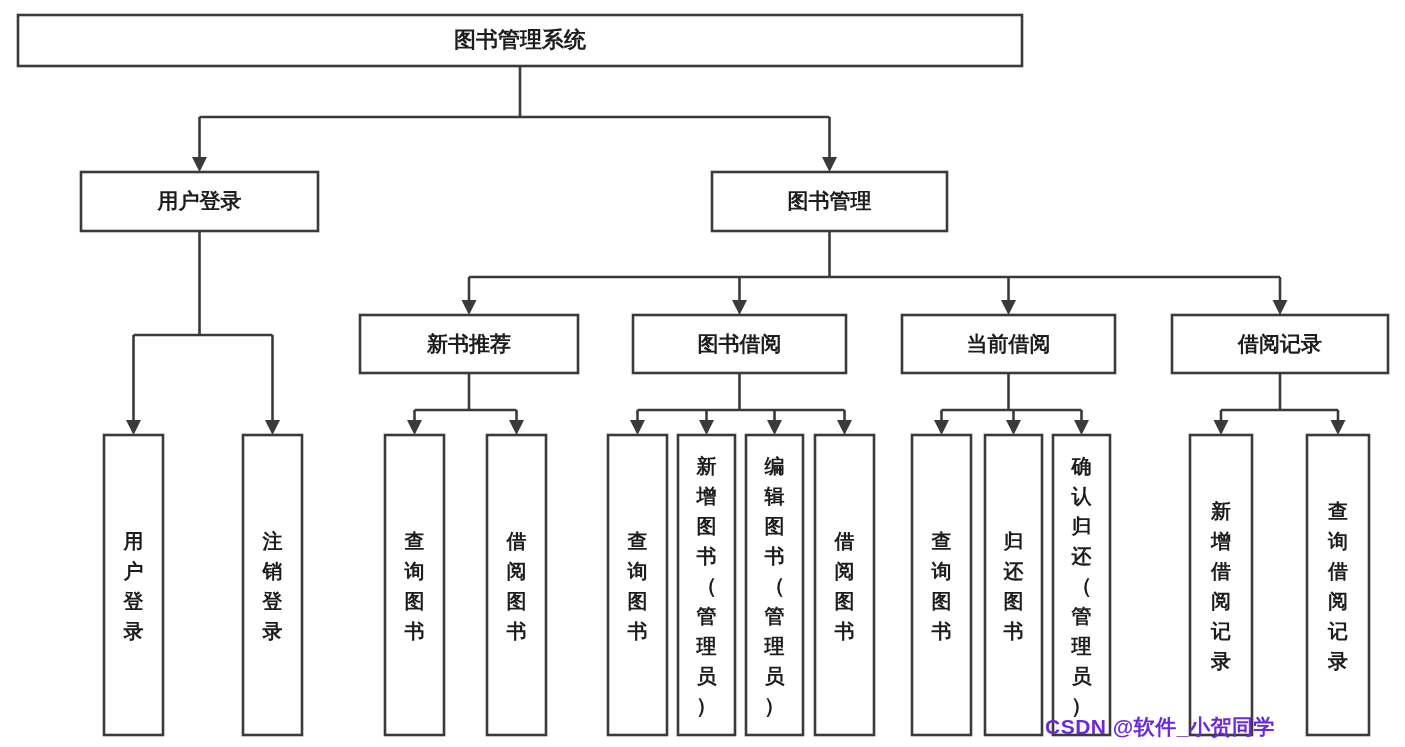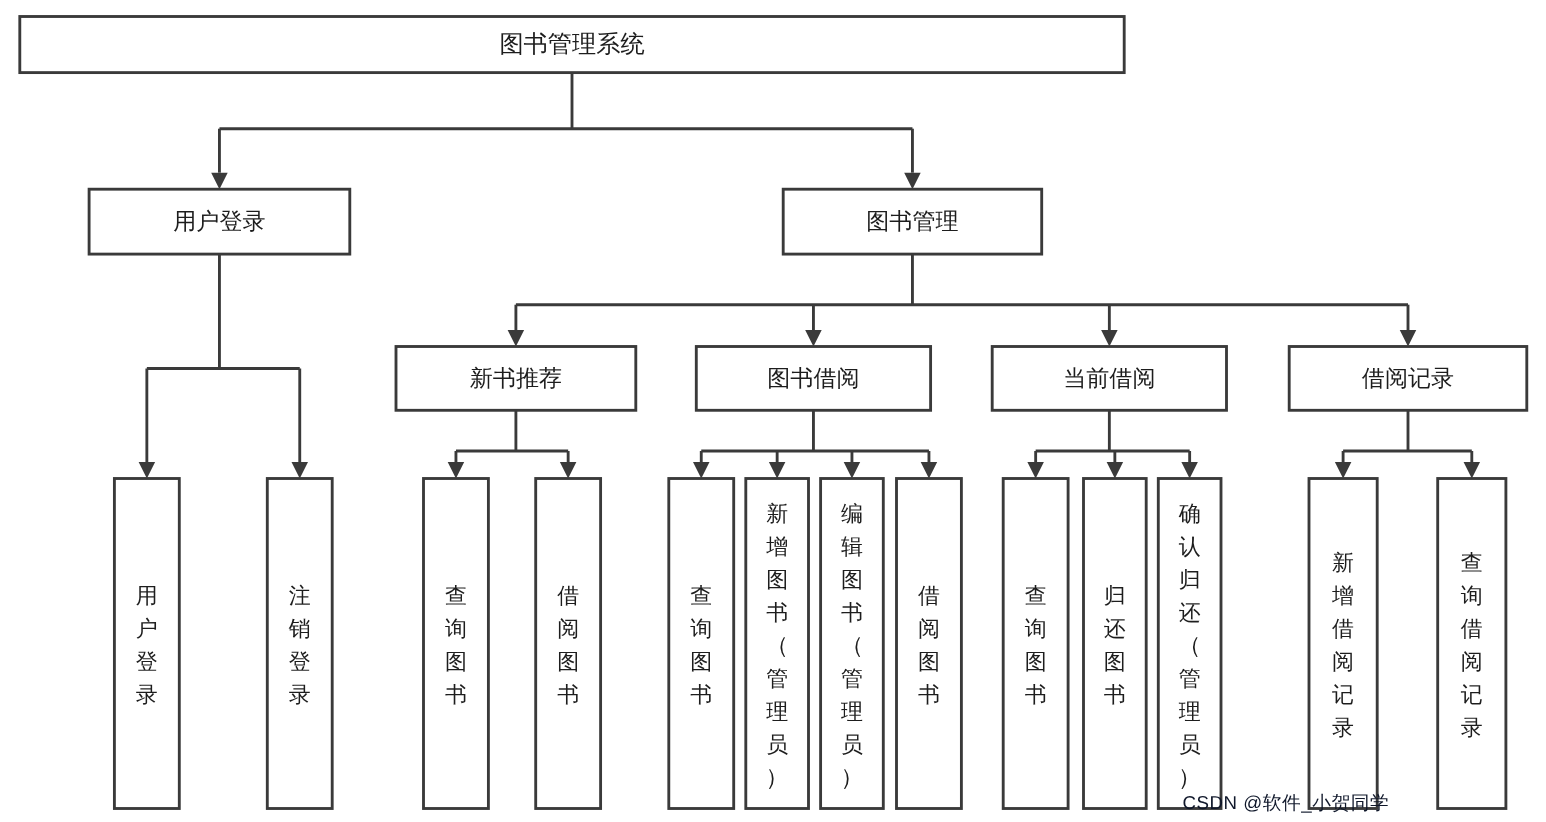--- a/index.html
+++ b/index.html
@@ -13,20 +13,21 @@
     font-family: "Liberation Sans", "DejaVu Sans", sans-serif;
     overflow: hidden;
     position: relative;
   }
   #diagram-root {
     position: absolute;
     left: 0;
     top: 0;
     width: 1289px;
     height: 747px;
+    font-weight: bold;
   }
   svg.diagram {
     display: block;
     width: 1405px;
     height: 747px;
   }
   .node-box {
     fill: #ffffff;
     stroke: #3a3a3a;
     stroke-width: 2.6;
@@ -56,25 +57,25 @@
     stroke: none;
   }
   .vlabel {
     font-family: "Liberation Sans", "DejaVu Sans", sans-serif;
     font-size: 20px;
     fill: #1d1d1d;
     text-anchor: middle;
   }
   .watermark {
     position: absolute;
-    right: 26px;
+    right: 14px;
     bottom: 6px;
     font-family: "Liberation Sans", "DejaVu Sans", sans-serif;
-    font-size: 17px;
-    color: #0f172a;
+    font-size: 21px;
+    color: #6d28d9;
     white-space: nowrap;
     letter-spacing: 0.5px;
     pointer-events: none;
   }
 </style>
 </head>
 <body>
 
 <div id="diagram-root">
   <svg class="diagram" viewBox="0 0 1405 747" xmlns="http://www.w3.org/2000/svg">

